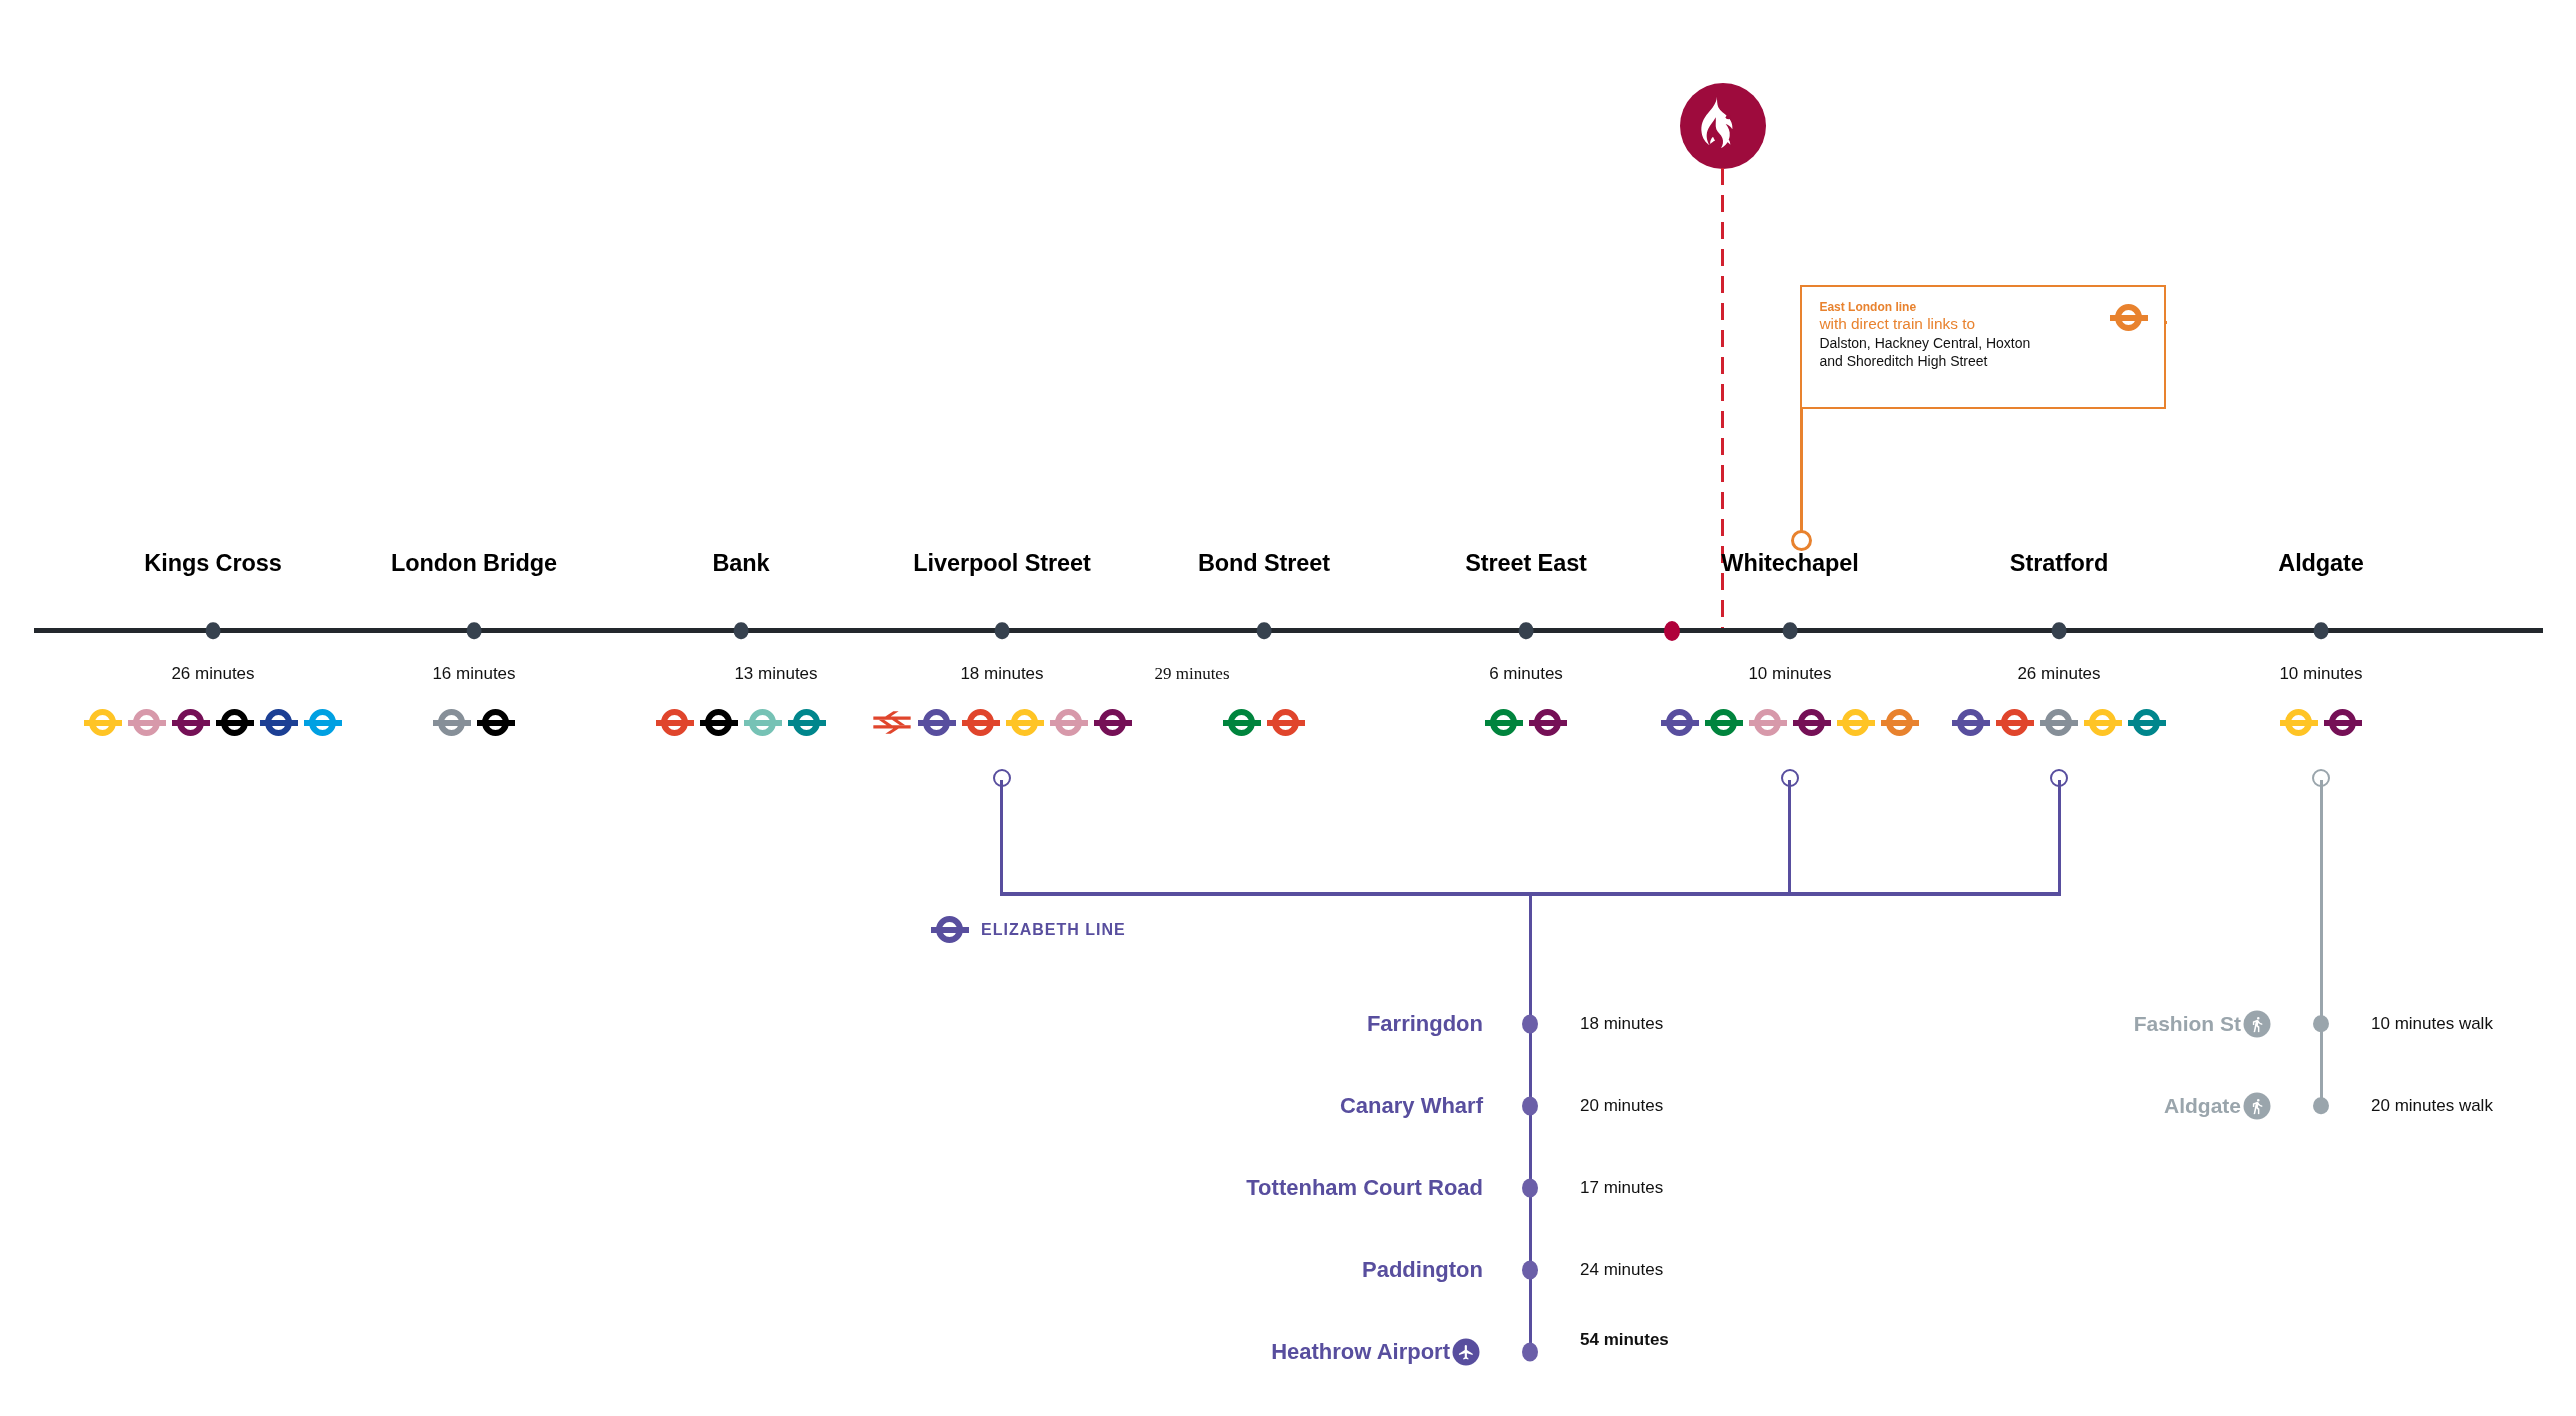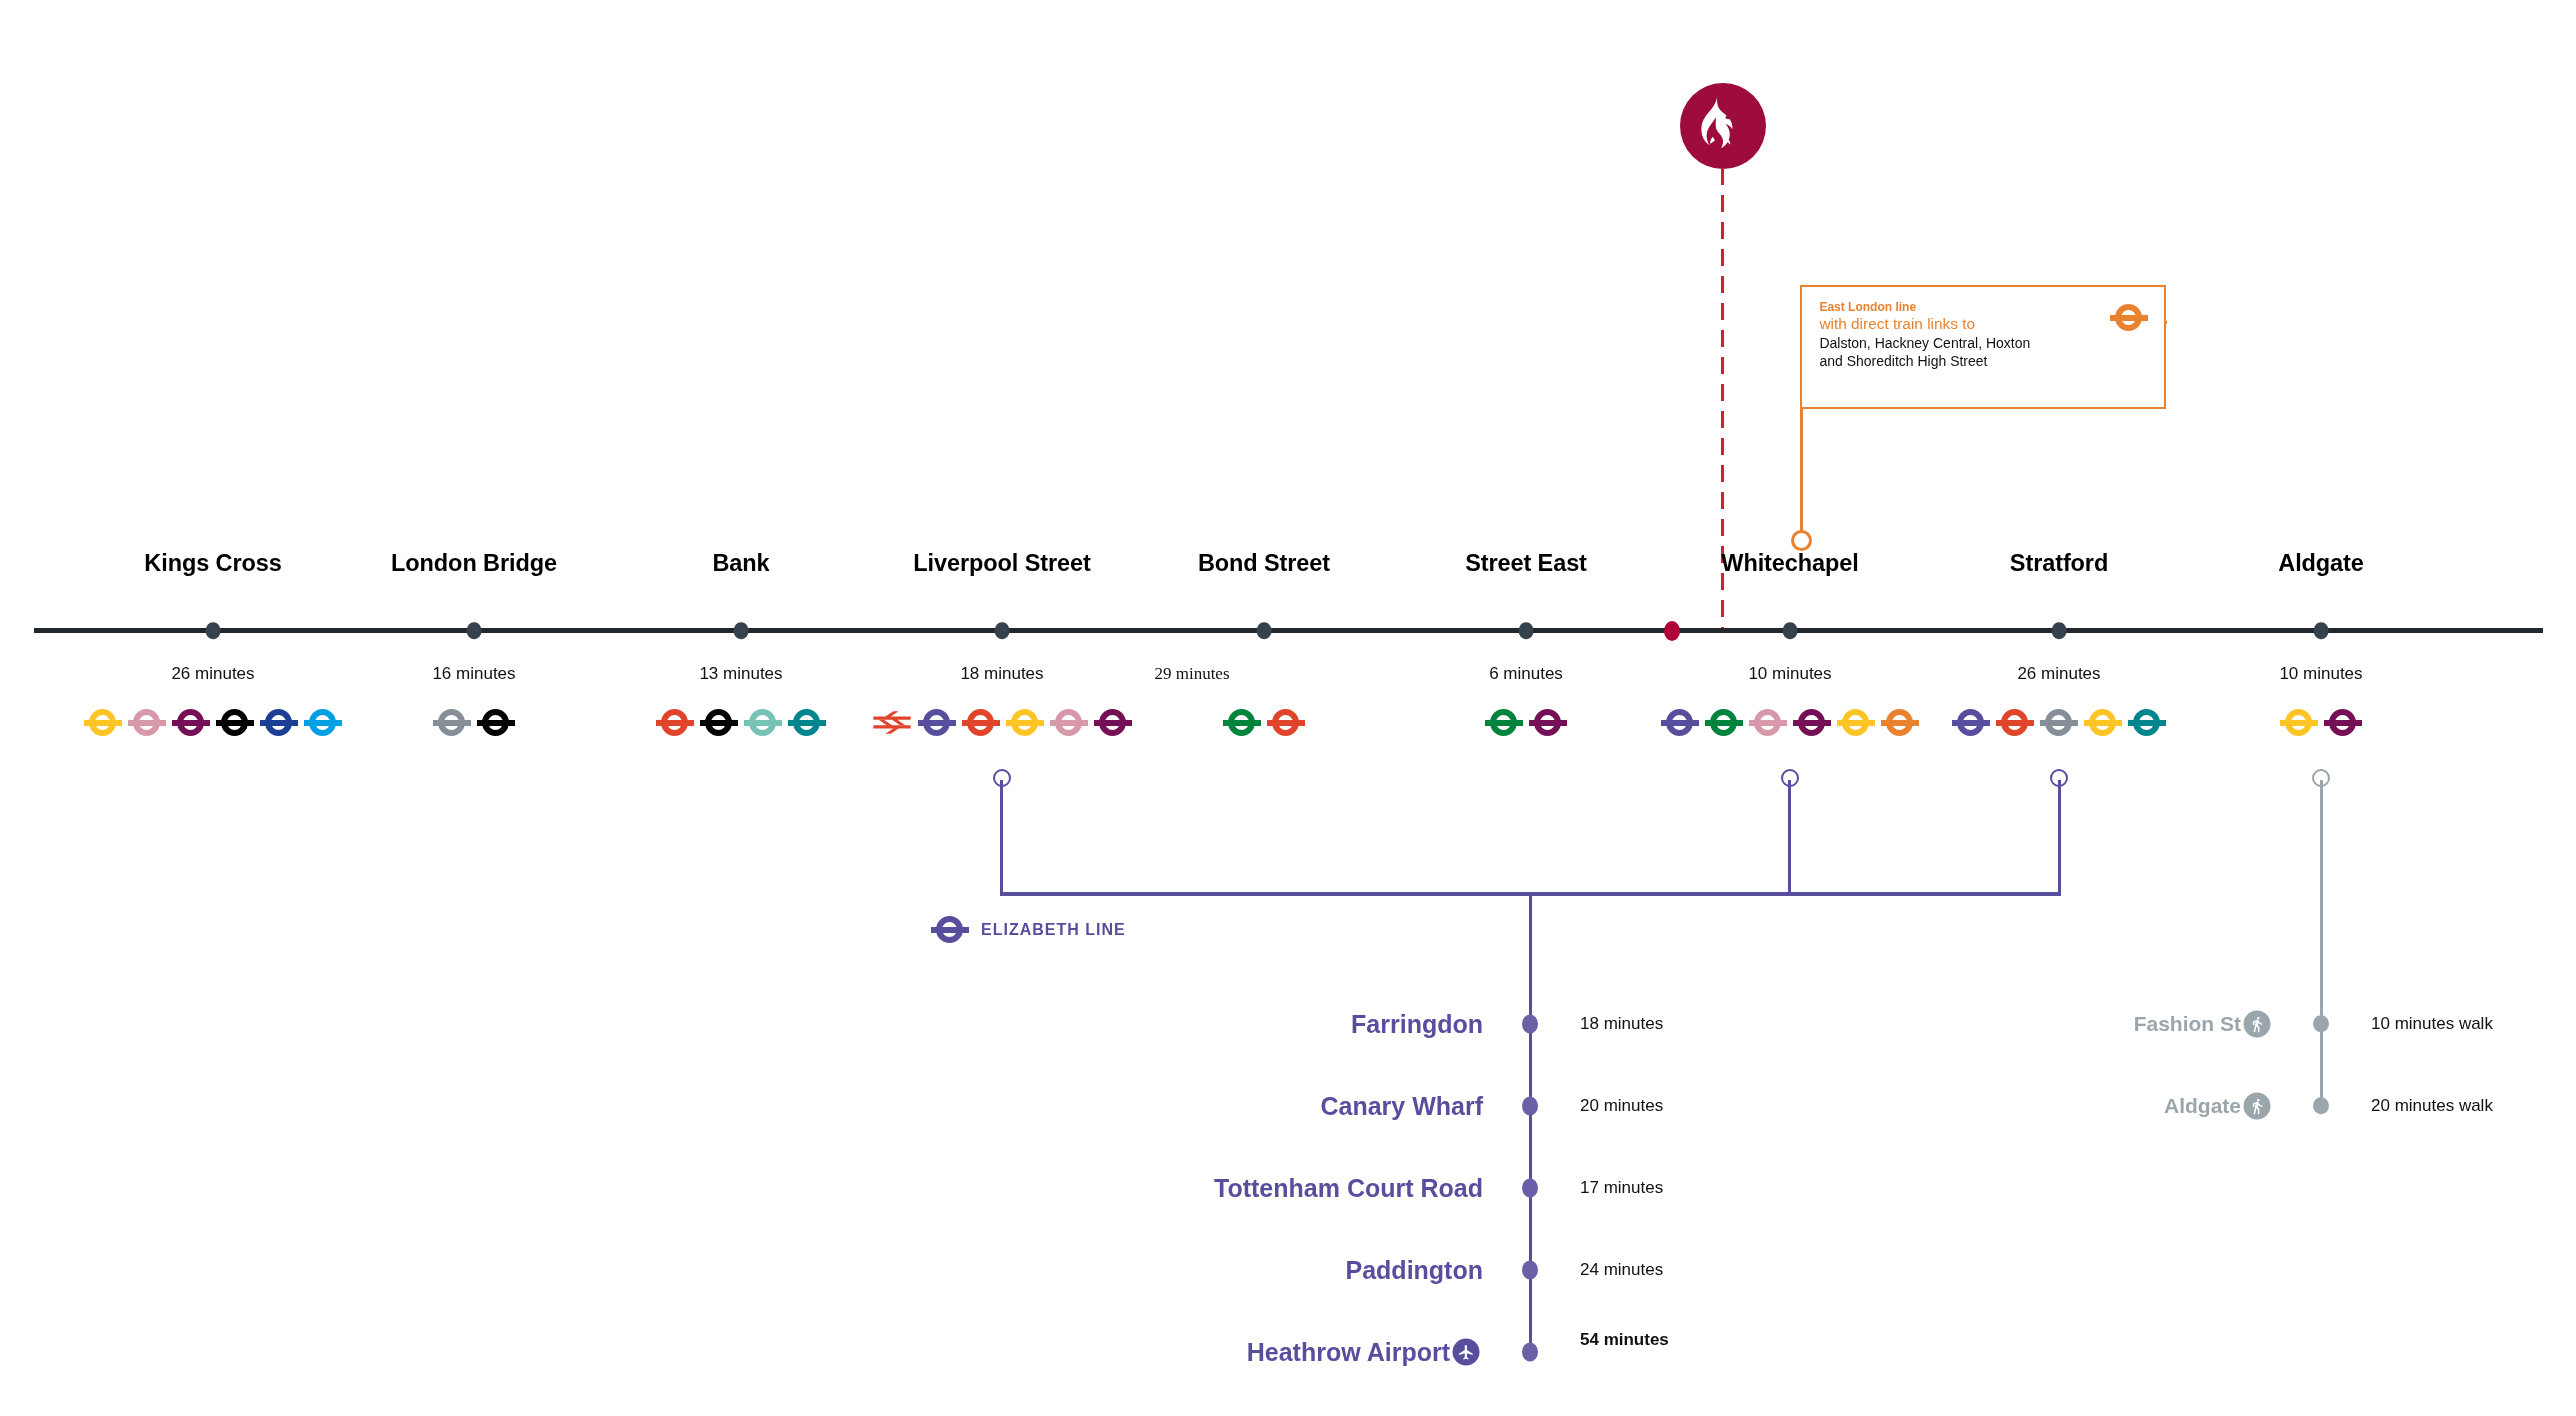--- a/index.html
+++ b/index.html
@@ -122,21 +122,21 @@
   .ez-label { position: absolute; left: 931px; top: 916px; display: flex; align-items: center; gap: 12px; }
   .ez-label .txt { font-size: 16px; font-weight: bold; color: #584e9e; letter-spacing: 1px; }
 
   .ez-stop-dot {
     position: absolute; width: 16px; height: 19px;
     border-radius: 50%; background: #6b5fa8;
     transform: translate(-50%, -50%);
   }
   .ez-stop-name {
     position: absolute; transform: translate(-100%, -50%);
-    font-size: 25px; font-weight: bold; color: #584e9e; white-space: nowrap;
+    font-size: 22px; font-weight: bold; color: #584e9e; white-space: nowrap;
   }
   .ez-stop-time {
     position: absolute; transform: translateY(-50%);
     font-size: 17px; color: #111; white-space: nowrap;
   }
   .plane-badge {
     position: absolute; transform: translate(-50%, -50%);
     width: 27px; height: 27px; border-radius: 50%;
     background: #584e9e; display: flex; align-items: center; justify-content: center;
   }
@@ -235,21 +235,21 @@
           <div class="ring"></div>
           <div class="bar"></div>
         </div>
         <div class="roundel" style="color: rgb(0, 0, 0);">
           <div class="ring"></div>
           <div class="bar"></div>
         </div>
       </div>
       <div class="st-name" style="left: 741px;">Bank</div>
       <div class="station-dot" style="left: 741px;"></div>
-      <div class="st-time" style="left: 741px;">13 minutes</div>
+      <div class="st-time" style="left: 776px;">13 minutes</div>
       <div class="roundel-row" style="left: 741px;">
         <div class="roundel" style="color: rgb(224, 69, 44);">
           <div class="ring"></div>
           <div class="bar"></div>
         </div>
         <div class="roundel" style="color: rgb(0, 0, 0);">
           <div class="ring"></div>
           <div class="bar"></div>
         </div>
         <div class="roundel" style="color: rgb(118, 194, 181);">

